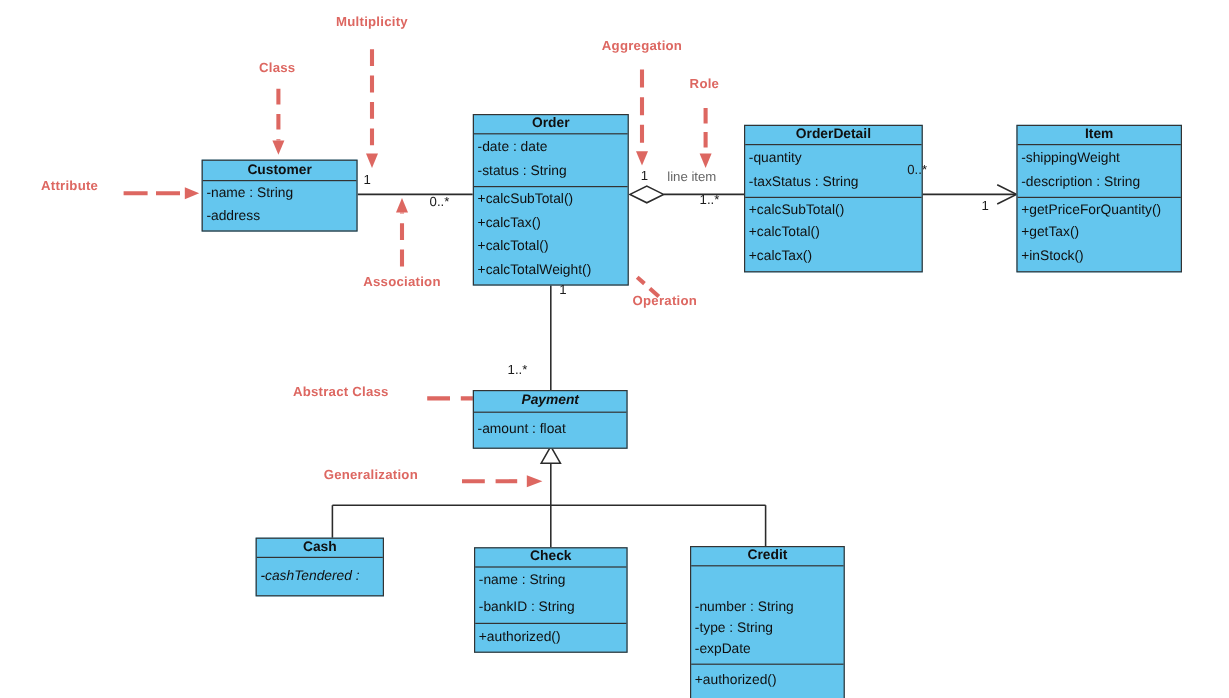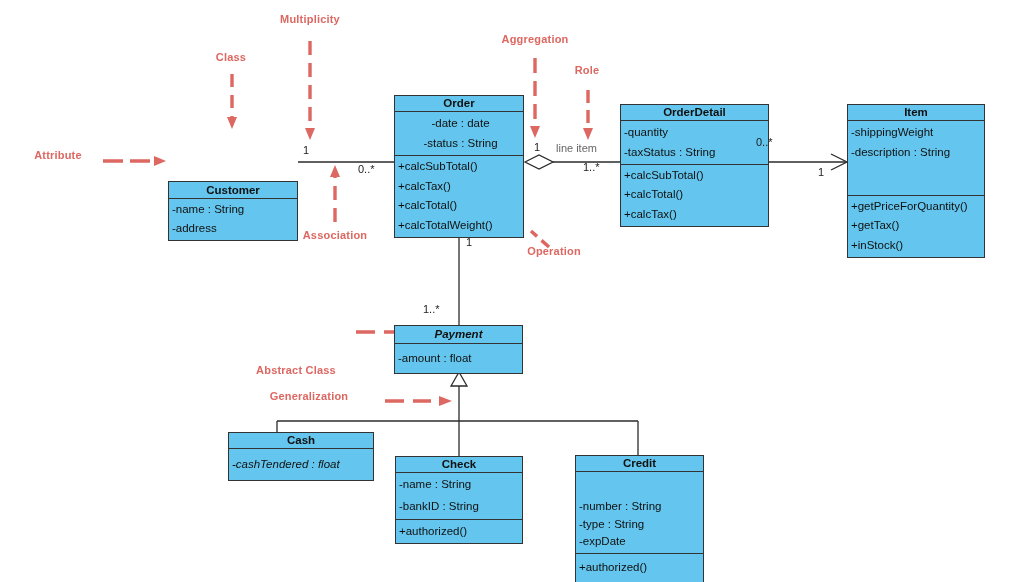--- a/index.html
+++ b/index.html
@@ -90,31 +90,31 @@
     <g>
       <line class="rdash" stroke-dasharray="19,9" x1="356" y1="332" x2="403" y2="332"></line>
       <polygon class="rhead" points="424,332 411,327 411,337"></polygon>
     </g>
     <g>
       <line class="rdash" stroke-dasharray="19,9" x1="385" y1="401" x2="431" y2="401"></line>
       <polygon class="rhead" points="452,401 439,396 439,406"></polygon>
     </g>
   </svg>
 
-  <div class="uml" style="left:168px;top:133px;width:130px;margin-top:48px;">
+  <div class="uml" style="left:168px;top:133px;width:130px;">
     <div class="t" style="height:16px;line-height:16px;">Customer</div>
     <div class="sec" style="height:38px;line-height:19px;">
       <div>-name : String</div>
       <div>-address</div>
     </div>
   </div>
 
   <div class="uml" style="left:394px;top:95px;width:130px;">
     <div class="t" style="height:15px;line-height:15px;">Order</div>
-    <div class="sec" style="height:40px;text-align:center;">
+    <div class="sec" style="height:40px;">
       <div>-date : date</div>
       <div>-status : String</div>
     </div>
     <div class="sec ops" style="height:78px;line-height:19.5px;">
       <div>+calcSubTotal()</div>
       <div>+calcTax()</div>
       <div>+calcTotal()</div>
       <div>+calcTotalWeight()</div>
     </div>
   </div>
@@ -131,35 +131,35 @@
       <div>+calcTax()</div>
     </div>
   </div>
 
   <div class="uml" style="left:847px;top:104px;width:138px;">
     <div class="t" style="height:15px;line-height:15px;">Item</div>
     <div class="sec" style="height:40px;">
       <div>-shippingWeight</div>
       <div>-description : String</div>
     </div>
-    <div class="sec ops" style="height:58px;line-height:19.3px;margin-top:31px;">
+    <div class="sec ops" style="height:58px;line-height:19.3px;">
       <div>+getPriceForQuantity()</div>
       <div>+getTax()</div>
       <div>+inStock()</div>
     </div>
   </div>
 
   <div class="uml" style="left:394px;top:325px;width:129px;">
     <div class="t it" style="height:17px;line-height:17px;">Payment</div>
     <div class="sec" style="height:26px;line-height:26px;">
       <div>-amount : float</div>
     </div>
   </div>
 
-  <div class="uml" style="left:213px;top:432px;width:146px;margin-left:15px;">
+  <div class="uml" style="left:213px;top:448px;width:107px;">
     <div class="t" style="height:15px;line-height:15px;">Cash</div>
     <div class="sec" style="height:28px;line-height:28px;font-style:italic;">
       <div>-cashTendered : float</div>
     </div>
   </div>
 
   <div class="uml" style="left:395px;top:456px;width:128px;">
     <div class="t" style="height:15px;line-height:15px;">Check</div>
     <div class="sec" style="height:43px;line-height:21.5px;">
       <div>-name : String</div>
@@ -192,16 +192,16 @@
   <span class="elabel" style="left:466px;top:236px;">1</span>
   <span class="elabel" style="left:423px;top:303px;">1..*</span>
 
   <div class="rlabel" style="left:248px;top:13px;width:124px;">Multiplicity</div>
   <div class="rlabel" style="left:193px;top:51px;width:76px;">Class</div>
   <div class="rlabel" style="left:475px;top:33px;width:120px;">Aggregation</div>
   <div class="rlabel" style="left:555px;top:64px;width:64px;">Role</div>
   <div class="rlabel" style="left:16px;top:149px;width:84px;">Attribute</div>
   <div class="rlabel" style="left:279px;top:229px;width:112px;">Association</div>
   <div class="rlabel" style="left:504px;top:245px;width:100px;">Operation</div>
-  <div class="rlabel" style="left:224px;top:321px;width:144px;margin-top:43px;">Abstract Class</div>
+  <div class="rlabel" style="left:212px;top:321px;width:144px;">Abstract Class</div>
   <div class="rlabel" style="left:237px;top:390px;width:144px;">Generalization</div>
 
 </div>
 
 </body></html>

